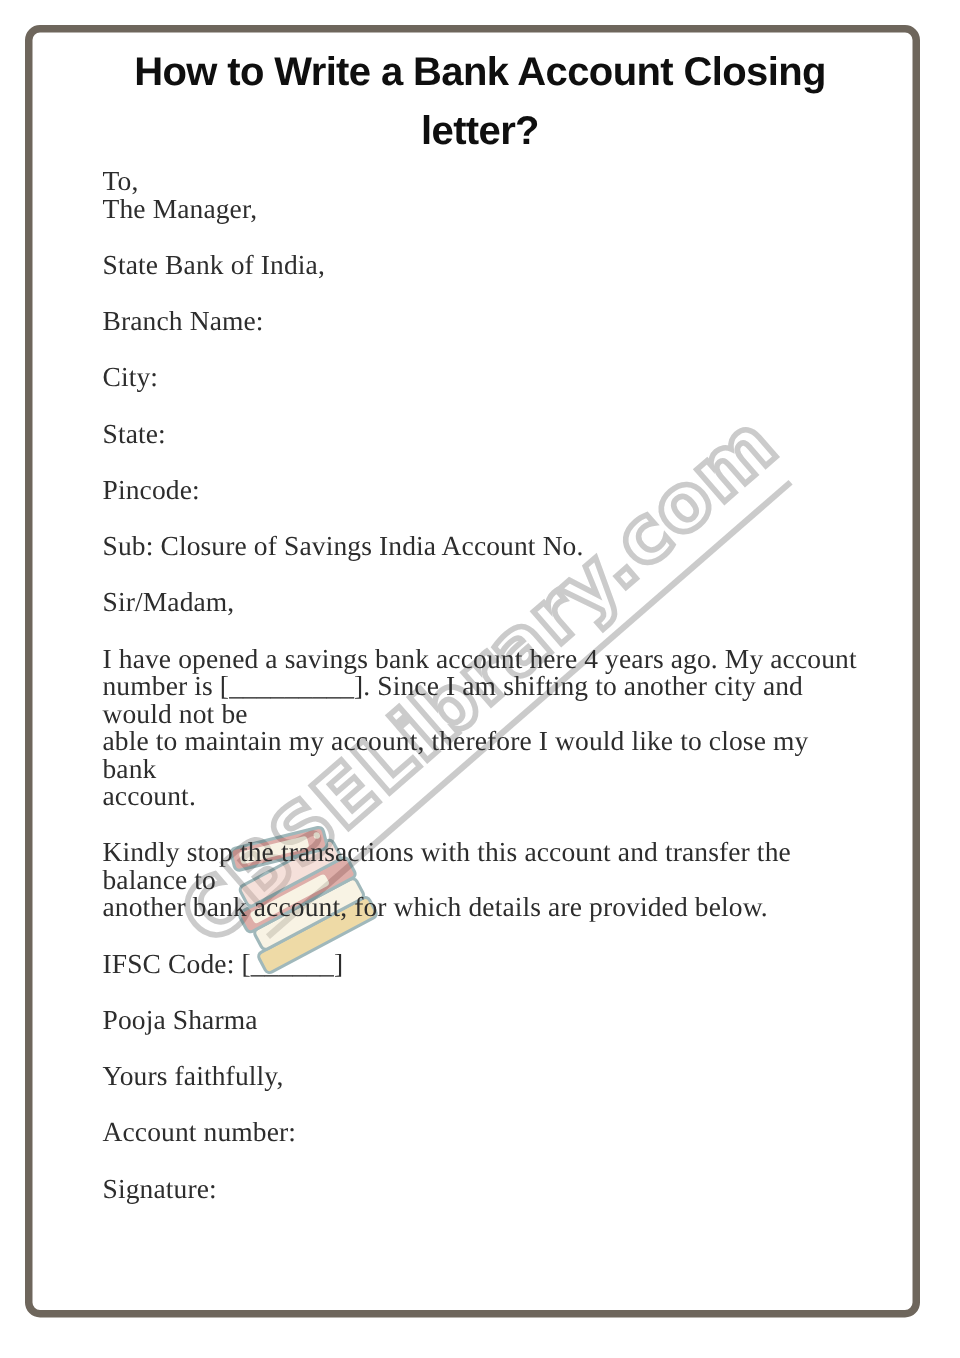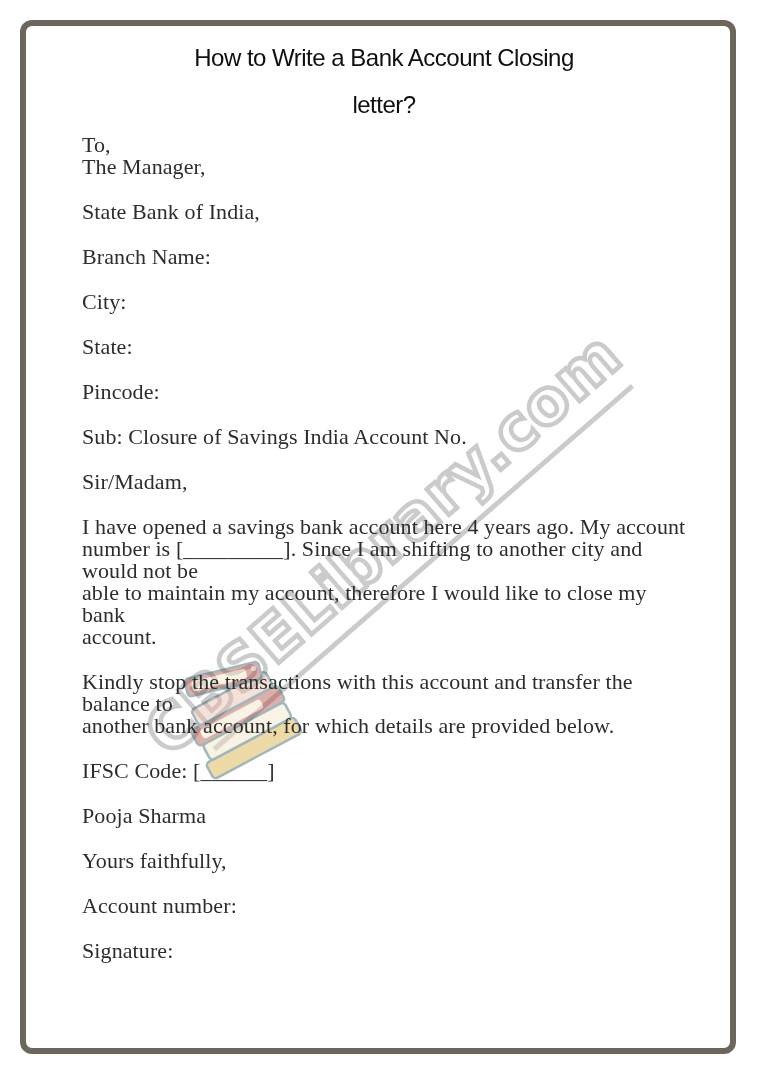--- a/index.html
+++ b/index.html
@@ -48,22 +48,22 @@
     opacity: 0.42;
     pointer-events: none;
   }
   .page-title {
     position: absolute;
     left: 30px;
     top: 34px;
     width: 708px;
     text-align: center;
     font-family: "Liberation Sans", sans-serif;
-    font-weight: normal;
-    font-size: 24px;
+    font-weight: bold;
+    font-size: 32px;
     line-height: 47px;
     letter-spacing: -0.5px;
     color: #0f0f0f;
     white-space: pre-line;
     z-index: 2;
   }
   .letter {
     position: absolute;
     left: 82px;
     top: 134px;

